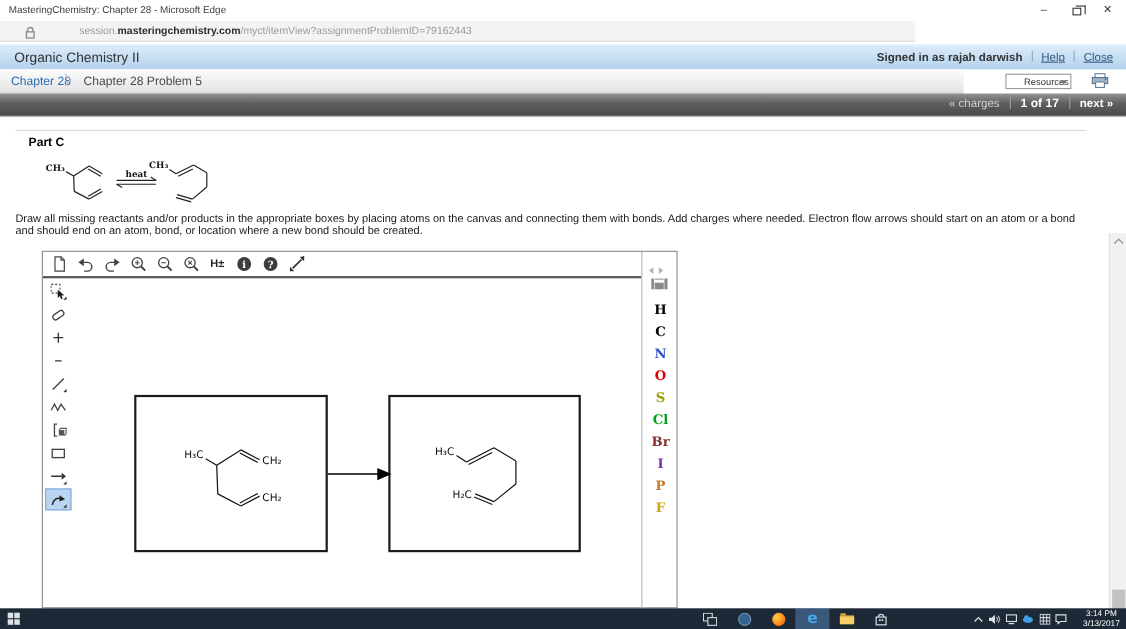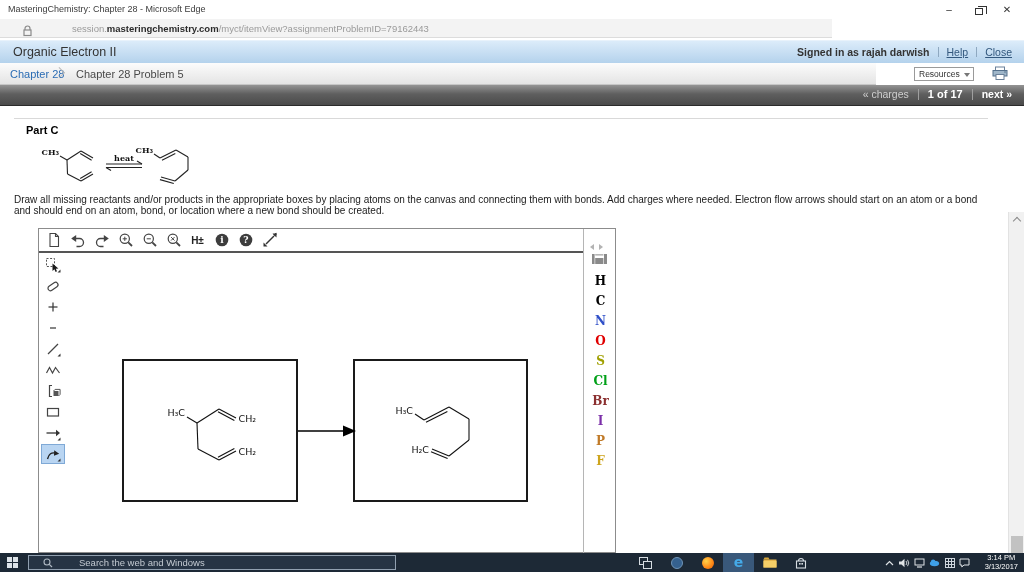--- a/index.html
+++ b/index.html
@@ -26,21 +26,21 @@
   .mh-right { position:absolute; right:12px; top:5px; font-size:10.5px; color:#333; }
   .mh-right .signed { font-weight:bold; }
   .mh-sep { display:inline-block; width:1px; height:10px; background:#8ea8c0; margin:0 8px; vertical-align:-1px; }
   .mh-link { color:#33587e; text-decoration:underline; cursor:pointer; }
 
   .crumbbar { position:absolute; left:0; top:63px; width:876px; height:22px;
     background:linear-gradient(#fcfcfc,#e4e4e4); border-bottom:1px solid #c6c6c6; }
   .crumb-ch { position:absolute; left:10px; top:5px; font-size:11px; color:#2a6cb4; cursor:pointer; }
   .crumb-sep { position:absolute; left:56px; top:5px; width:8px; height:8px; border-top:1px solid #b9b9b9; border-right:1px solid #b9b9b9; transform:rotate(45deg) translateY(1px); }
   .crumb-cur { position:absolute; left:76px; top:5px; font-size:11px; color:#4a4a4a; }
-  .resources { position:absolute; left:914px; top:4px; width:60px; height:14px; background:#fff; border:1px solid #9a9a9a; font-size:8.5px; color:#333; line-height:12px; padding-left:4px; cursor:pointer; }
+  .resources { position:absolute; left:914px; top:4px; width:60px; height:14px; background:#fff; border:1px solid #9a9a9a; font-size:8.5px; color:#333; line-height:12px; padding-left:16px; cursor:pointer; }
   .resources .dd { position:absolute; right:3px; top:5px; width:0; height:0; border-left:3px solid transparent; border-right:3px solid transparent; border-top:4px solid #777; }
   .printer { position:absolute; left:992px; top:3px; cursor:pointer; }
 
   .darkbar { position:absolute; left:0; top:85px; width:1024px; height:21px;
     background:linear-gradient(#949494,#5f5f5f 45%,#4a4a4a); border-bottom:1px solid #2b2b2b; }
   .pager { position:absolute; right:12px; top:3px; font-size:10.5px; color:#fff; }
   .pg-prev { color:#cfcfcf; cursor:pointer; }
   .pg-pos { font-weight:bold; font-size:11px; }
   .pg-next { font-weight:bold; cursor:pointer; }
   .pg-sep { display:inline-block; width:1px; height:11px; background:#9f9f9f; margin:0 9px; vertical-align:-2px; }
@@ -112,21 +112,21 @@
   <span class="lock">
     <svg width="11" height="12" viewBox="0 0 11 12">
         <path d="M3 5 V3.5 a2.5 2.5 0 0 1 5 0 V5" fill="none" stroke="#8a8a8a" stroke-width="1.2"></path>
         <rect x="2" y="5" width="7" height="5.5" fill="none" stroke="#8a8a8a" stroke-width="1.2"></rect>
       </svg>
   </span>
   <span class="url"><span>session.</span><b>masteringchemistry.com</b><span>/myct/itemView?assignmentProblemID=79162443</span></span>
 </div>
 
 <div class="mh-header">
-  <span class="mh-course">Organic Electron II</span>
+  <span class="mh-course">Organic Chemistry II</span>
   <span class="mh-right">
     <span class="signed">Signed in as rajah darwish</span><span class="mh-sep"></span><span class="mh-link">Help</span><span class="mh-sep"></span><span class="mh-link">Close</span>
   </span>
 </div>
 
 <div class="crumbbar">
   <span class="crumb-ch">Chapter 28</span>
   <span class="crumb-sep"></span>
   <span class="crumb-cur">Chapter 28 Problem 5</span>
   <span class="resources">
@@ -381,27 +381,20 @@
   </div>
 </div>
 
 <div class="taskbar">
   <div class="start">
       <i class="p1"></i>
       <i class="p2"></i>
       <i class="p3"></i>
       <i class="p4"></i>
     </div>
-  <div class="searchbox">
-    <svg class="search-icon" width="10" height="10" viewBox="0 0 10 10">
-        <circle cx="4" cy="4" r="3" fill="none" stroke="#aeb8c2" stroke-width="1.1"></circle>
-        <line x1="6.3" y1="6.3" x2="9" y2="9" stroke="#aeb8c2" stroke-width="1.2"></line>
-      </svg>
-    <span class="search-text">Search the web and Windows</span>
-  </div>
   <div class="appicons">
     <div class="app">
         <svg width="13" height="12" viewBox="0 0 13 12">
           <rect x="0.5" y="0.5" width="8" height="7" fill="none" stroke="#d6dce2"></rect>
           <rect x="4.5" y="4.5" width="8" height="7" fill="#1d2936" stroke="#d6dce2"></rect>
         </svg>
       </div>
     <div class="app">
         <span class="globe"></span>
       </div>

